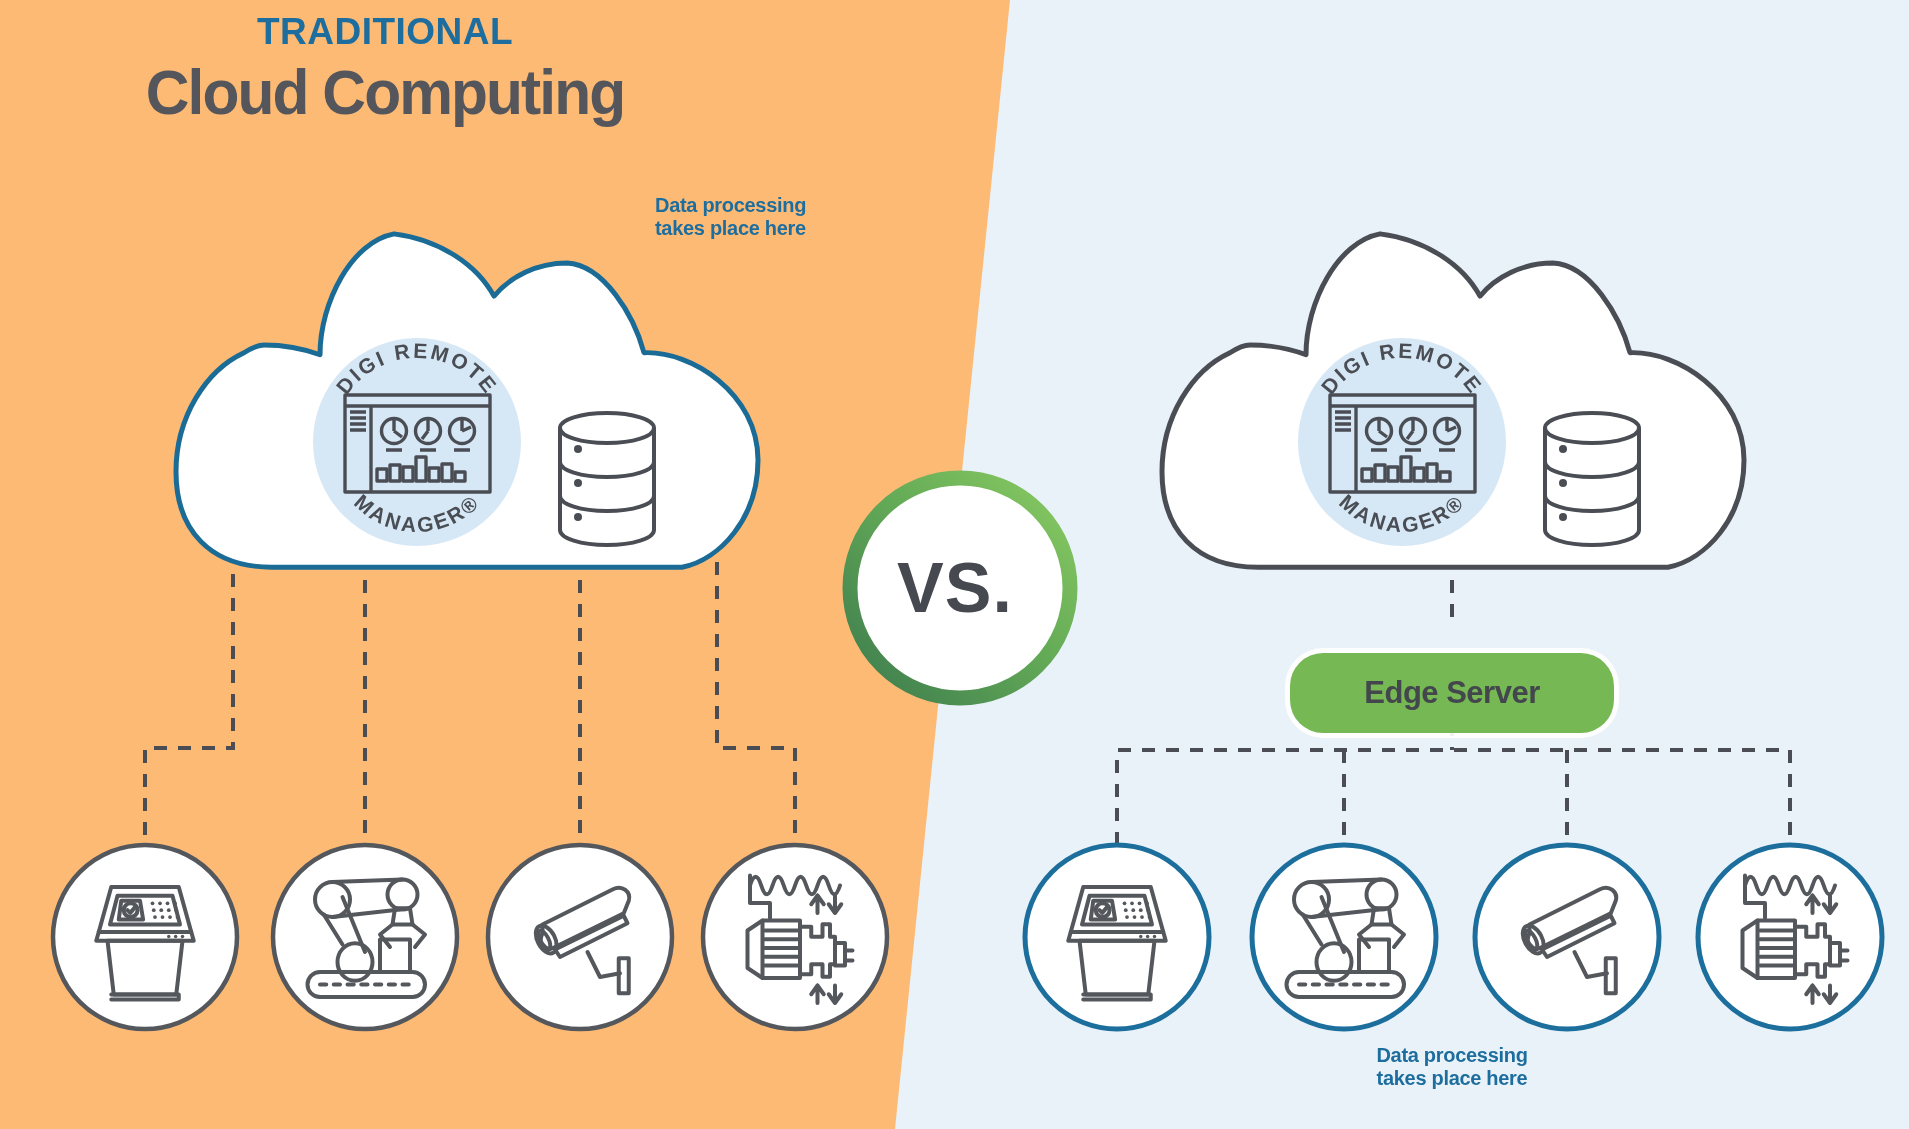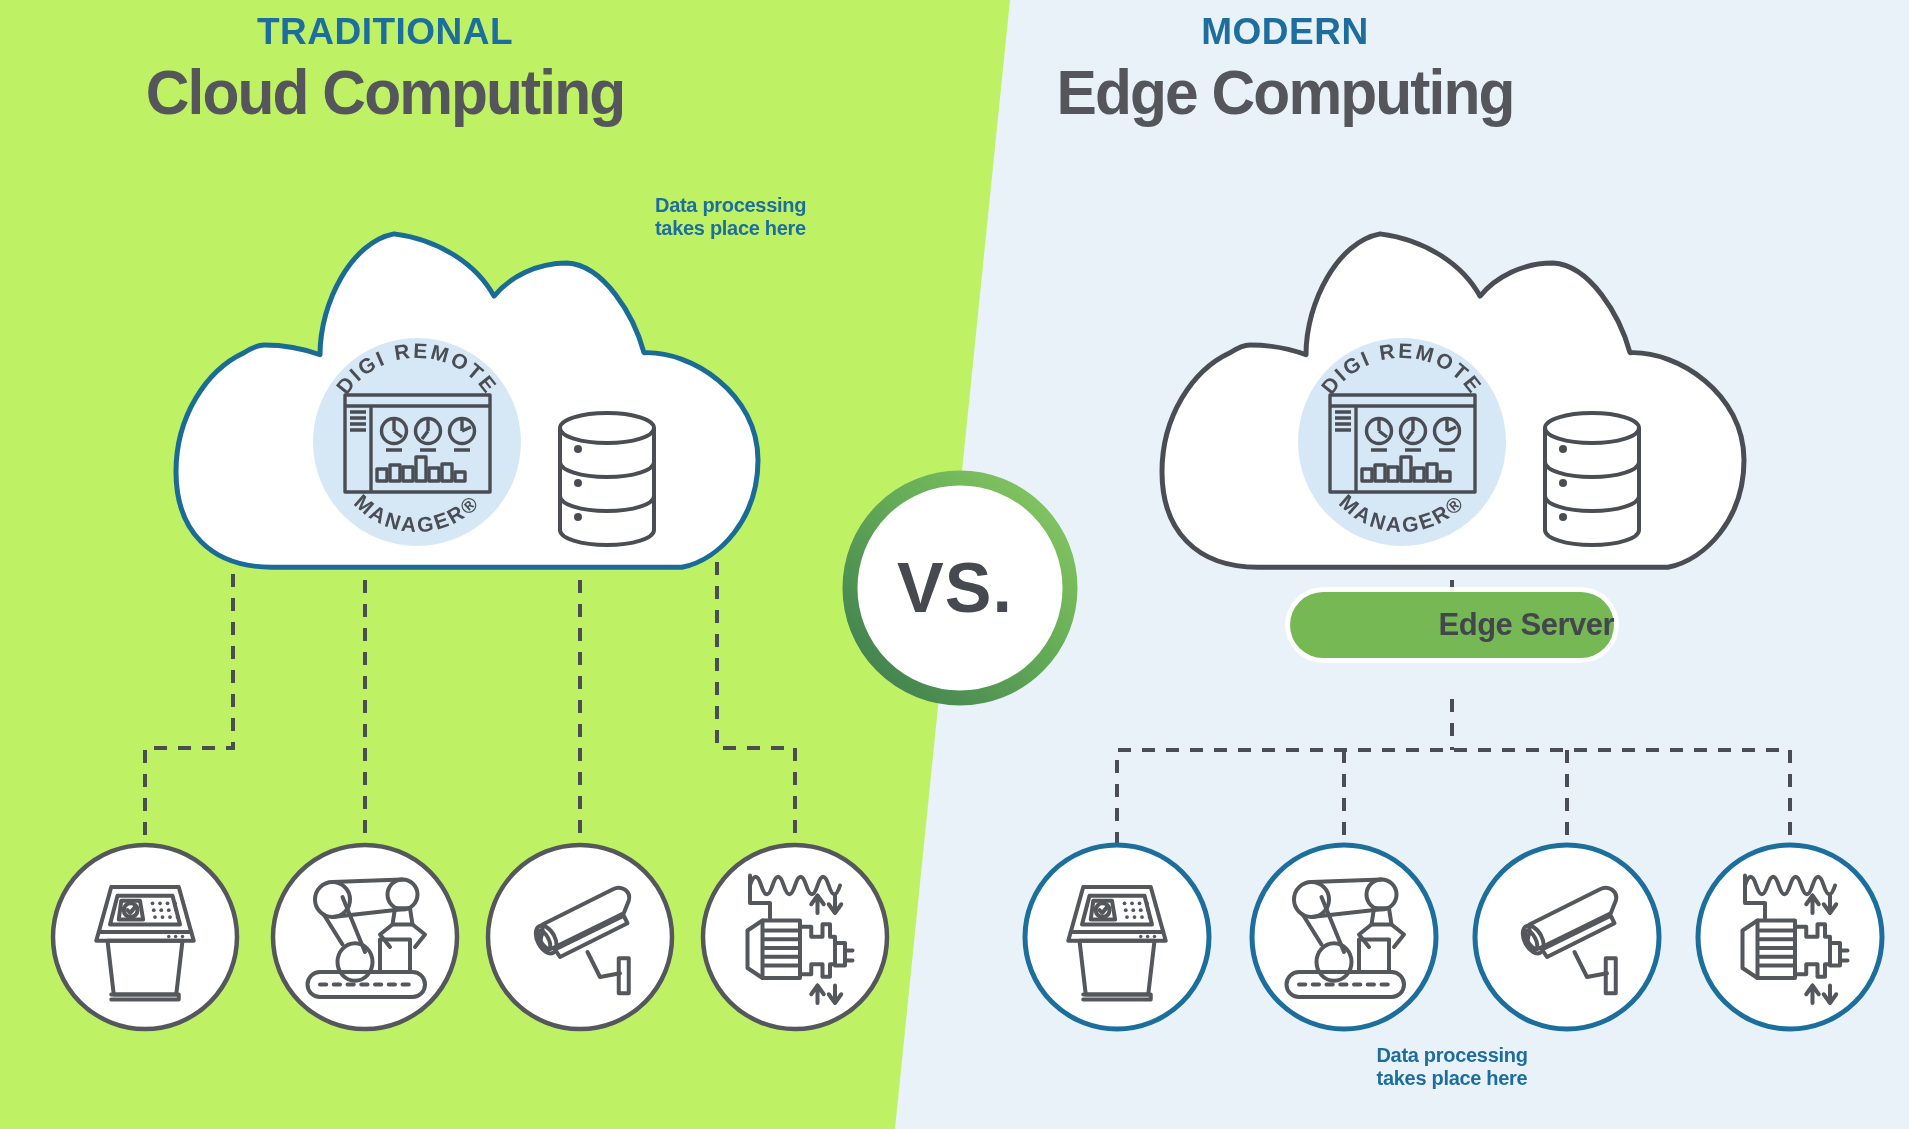--- a/index.html
+++ b/index.html
@@ -1,18 +1,18 @@
 <!DOCTYPE html>
 <html><head>
 <meta charset="utf-8">
 <style>
   html,body{margin:0;padding:0;background:#ffffff;}
   #stage{
     position:relative;width:1909px;height:1129px;overflow:hidden;
-    background:#bef264;font-family:"Liberation Sans","DejaVu Sans",sans-serif;
+    background:#fdba74;font-family:"Liberation Sans","DejaVu Sans",sans-serif;
     -webkit-font-smoothing:antialiased;
   }
   
   .bg-right{
     position:absolute;inset:0;background:#e9f2f9;
     clip-path:polygon(1010px 0,1909px 0,1909px 1129px,895px 1129px);
   }
   .heading{position:absolute;text-align:center;}
   .heading .kicker{
     font-size:37px;font-weight:bold;color:#1d6e9e;letter-spacing:.5px;line-height:1.1;
@@ -22,23 +22,23 @@
     transform:scaleX(.96);transform-origin:center;
   }
   #heading-left{left:15px;top:12px;width:740px;}
   #heading-right{left:935px;top:12px;width:700px;}
   .annotation{
     position:absolute;color:#1d6e9e;font-weight:bold;font-size:20px;line-height:1.16;letter-spacing:-.3px;
   }
   #annotation-left{left:655px;top:194px;text-align:left;}
   #annotation-right{left:1282px;top:1044px;width:340px;text-align:center;}
   #edge-server-pill{
-    position:absolute;left:1290px;top:592px;width:324px;height:66px;border-radius:33px;
+    position:absolute;left:1290px;top:653px;width:324px;height:80px;border-radius:33px;
     background:#76b853;box-shadow:0 0 0 5px rgba(255,255,255,.92);
-    display:flex;align-items:center;justify-content:flex-end;
+    display:flex;align-items:center;justify-content:center;
     font-size:31px;font-weight:bold;color:#43474d;letter-spacing:-.5px;
   }
   svg{position:absolute;left:0;top:0;}
   .cloud-blue{fill:#ffffff;stroke:#1a6b96;stroke-width:5;stroke-linejoin:round;}
   .cloud-gray{fill:#ffffff;stroke:#4a4e54;stroke-width:5;stroke-linejoin:round;}
   .dash{fill:none;stroke:#4a4e54;stroke-width:4;stroke-dasharray:13 11;}
   .dev-circle-gray{fill:#ffffff;stroke:#54575c;stroke-width:4.5;}
   .dev-circle-blue{fill:#ffffff;stroke:#1c6e9c;stroke-width:5;}
   .ic{fill:none;stroke:#54575c;stroke-width:3.2;stroke-linejoin:round;stroke-linecap:round;}
   .ic .fill{fill:#54575c;stroke:none;}
@@ -54,24 +54,20 @@
 
 <div id="stage">
 
   <div class="bg-right"></div>
 
   <div class="heading" id="heading-left">
     <div class="kicker">TRADITIONAL</div>
     <div class="title">Cloud Computing</div>
   </div>
 
-  <div class="heading" id="heading-right">
-    <div class="kicker">MODERN</div>
-    <div class="title">Edge Computing</div>
-  </div>
 
   <div class="annotation" id="annotation-left">
     <div>Data processing</div>
     <div>takes place here</div>
   </div>
 
   <div class="annotation" id="annotation-right">
     <div>Data processing</div>
     <div>takes place here</div>
   </div>

